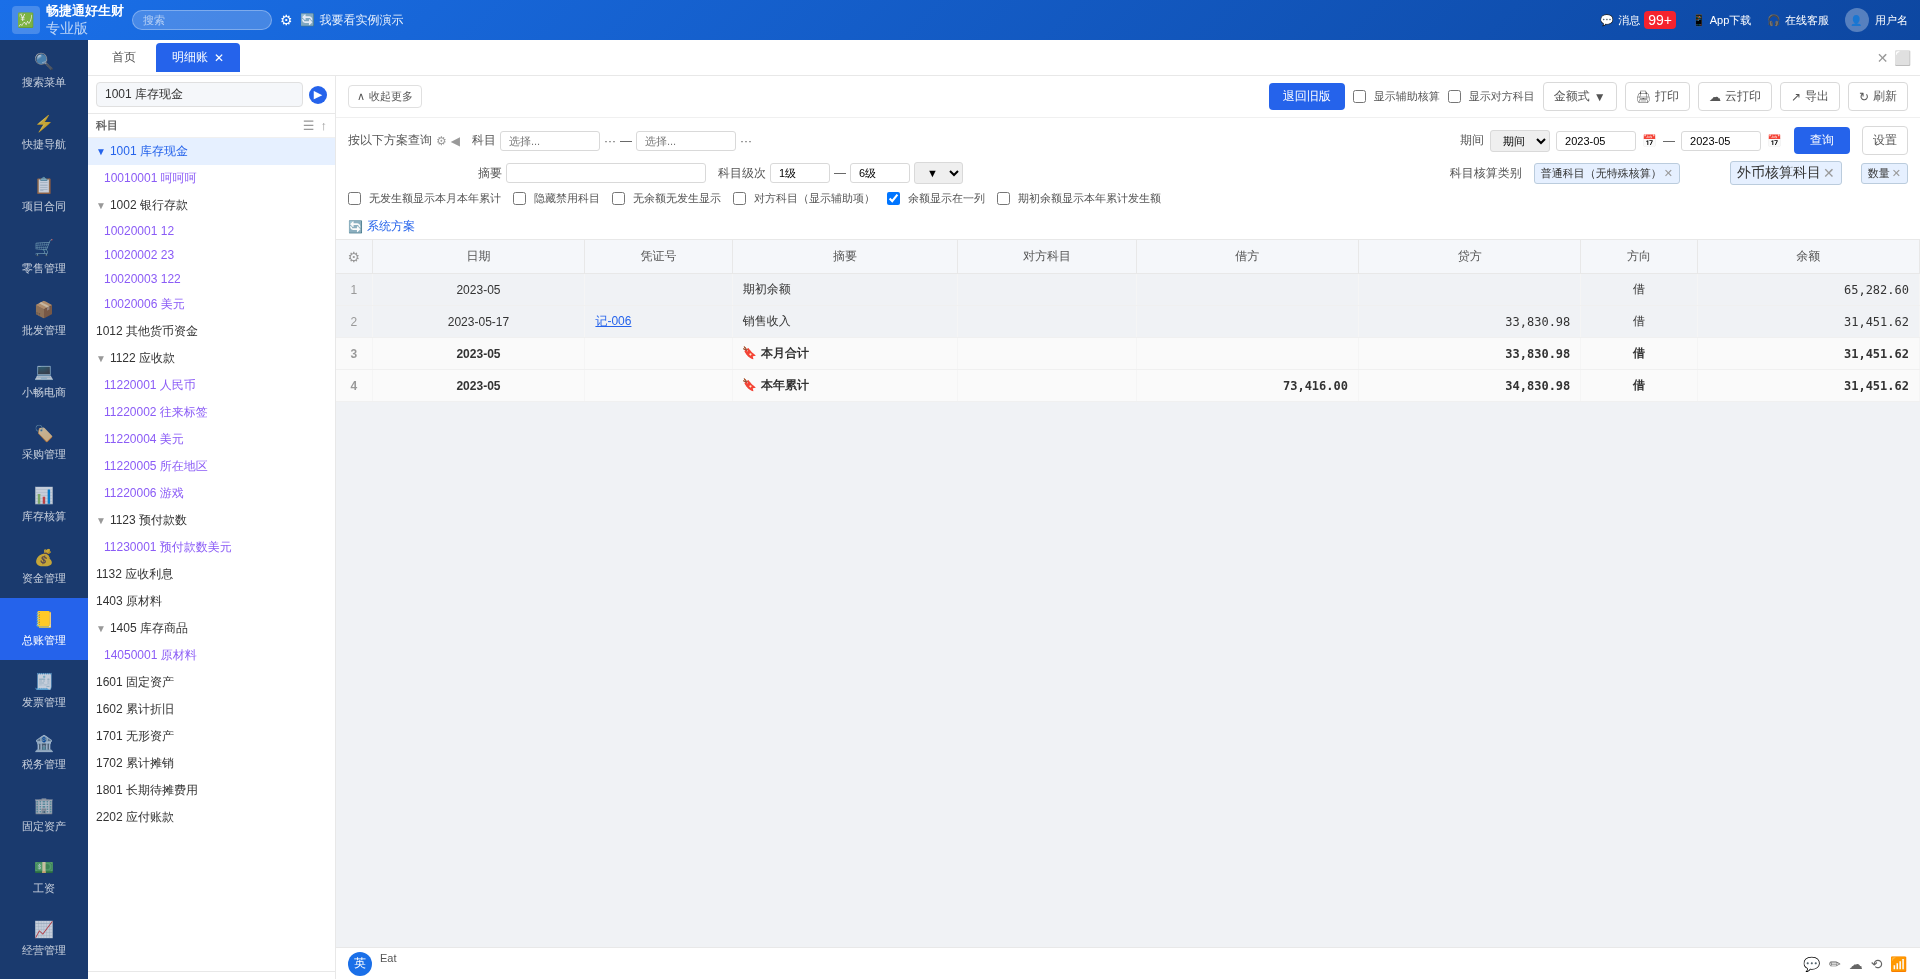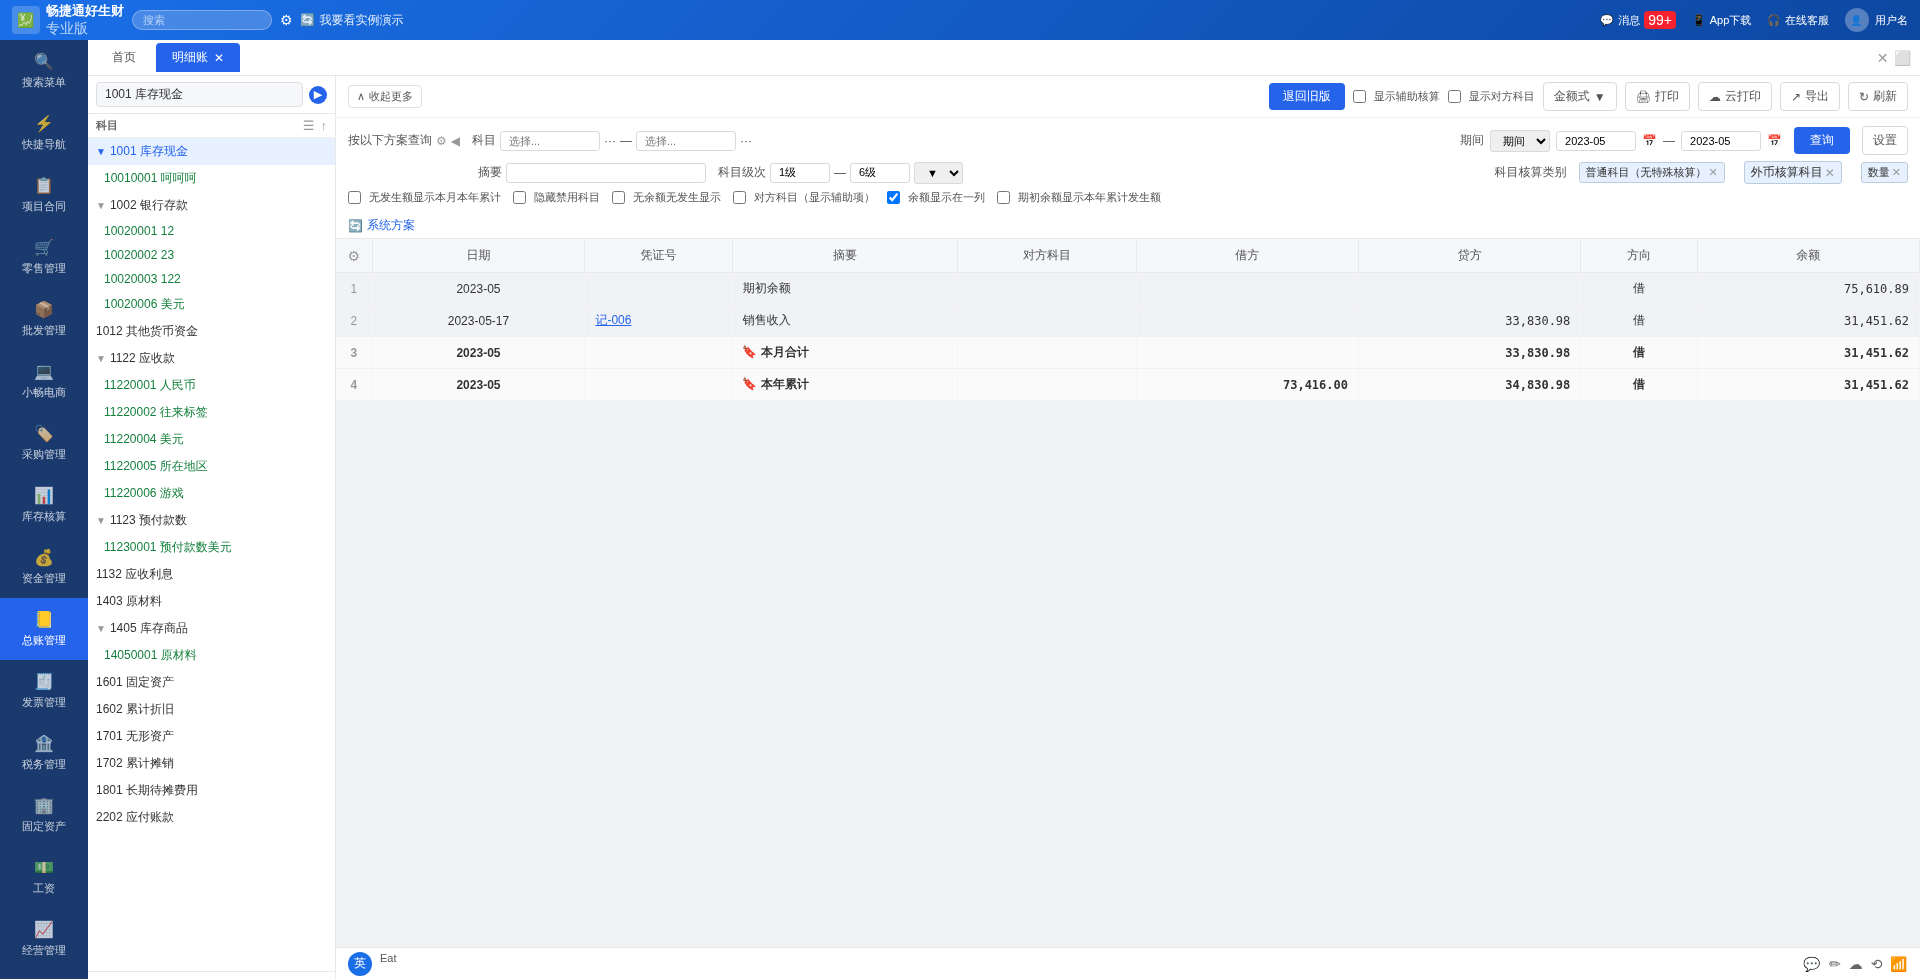--- a/index.html
+++ b/index.html
@@ -133,21 +133,21 @@
       padding: 5px 8px 5px 16px;
       cursor: pointer;
       font-size: 12px;
       color: #333;
       display: flex;
       align-items: center;
       gap: 4px;
     }
     .tree-item.active { background: #e6f0ff; color: #2563eb; font-weight: bold; }
     .tree-item.parent { font-weight: 500; padding-left: 8px; }
-    .tree-item.child { color: #15803d; }
+    .tree-item.child { color: #8b5cf6; }
     .btn-primary { background: #2563eb; color: #fff; border: none; border-radius: 4px; padding: 5px 14px; cursor: pointer; font-size: 12px; }
     .btn-default { background: #fff; color: #555; border: 1px solid #d9d9d9; border-radius: 4px; padding: 5px 10px; cursor: pointer; font-size: 12px; display: flex; align-items: center; gap: 4px; }
     .checkbox-label { display: flex; align-items: center; gap: 8px; font-size: 11px; color: #555; cursor: pointer; }
     .search-btn { background: #2563eb; color: #fff; border: none; border-radius: 4px; padding: 5px 16px; cursor: pointer; font-size: 12px; }
     .settings-btn { background: none; border: 1px solid #d9d9d9; border-radius: 4px; padding: 5px 10px; cursor: pointer; font-size: 12px; color: #555; }
 
     
     .right-panel { flex: 1; display: flex; flex-direction: column; overflow: hidden; }
 
     
@@ -523,21 +523,21 @@
               <div style="flex:1;"></div>
               <div style="display:flex;align-items:center;gap:4px;font-size:12px;color:#555;">
                 <span>科目核算类别</span>
               </div>
 
               <div style="display:flex;align-items:center;gap:19px;">
                 <span style="background:#e6f0ff;border:1px solid #bcd;border-radius:3px;padding:2px 6px;font-size:11px;display:flex;align-items:center;gap:2px;">
                   <span>普通科目（无特殊核算）</span>
                   <span style="cursor:pointer;color:#999;">✕</span>
                 </span>
-                <span style="background:#e6f0ff;border:1px solid #bcd;border-radius:3px;padding:2px 6px;font-size:12px;display:flex;align-items:center;gap:2px;">
+                <span style="background:#e6f0ff;border:1px solid #bcd;border-radius:3px;padding:2px 6px;font-size:14px;display:flex;align-items:center;gap:2px;margin-left:31px;">
                   <span>外币核算科目</span>
                   <span style="cursor:pointer;color:#999;">✕</span>
                 </span>
                 <span style="background:#e6f0ff;border:1px solid #bcd;border-radius:3px;padding:2px 6px;font-size:11px;display:flex;align-items:center;gap:2px;">
                   <span>数量</span>
                   <span style="cursor:pointer;color:#999;">✕</span>
                 </span>
               </div>
             </div>
 
@@ -597,21 +597,21 @@
             <tbody id="table-body">
             <tr>
     <td class="row-num">1</td>
     <td class="date-cell">2023-05</td>
     <td></td>
     <td>期初余额</td>
     <td></td>
     <td class="amount-cell"></td>
     <td class="amount-cell"></td>
     <td class="direction-cell">借</td>
-    <td class="amount-cell">75,610.89</td>
+    <td class="amount-cell">65,282.60</td>
   </tr>
                 <tr>
     <td class="row-num">2</td>
     <td class="date-cell">2023-05-17</td>
     <td><span class="voucher-link">记-006</span></td>
     <td>销售收入</td>
     <td></td>
     <td class="amount-cell"></td>
     <td class="amount-cell">33,830.98</td>
     <td class="direction-cell">借</td>

